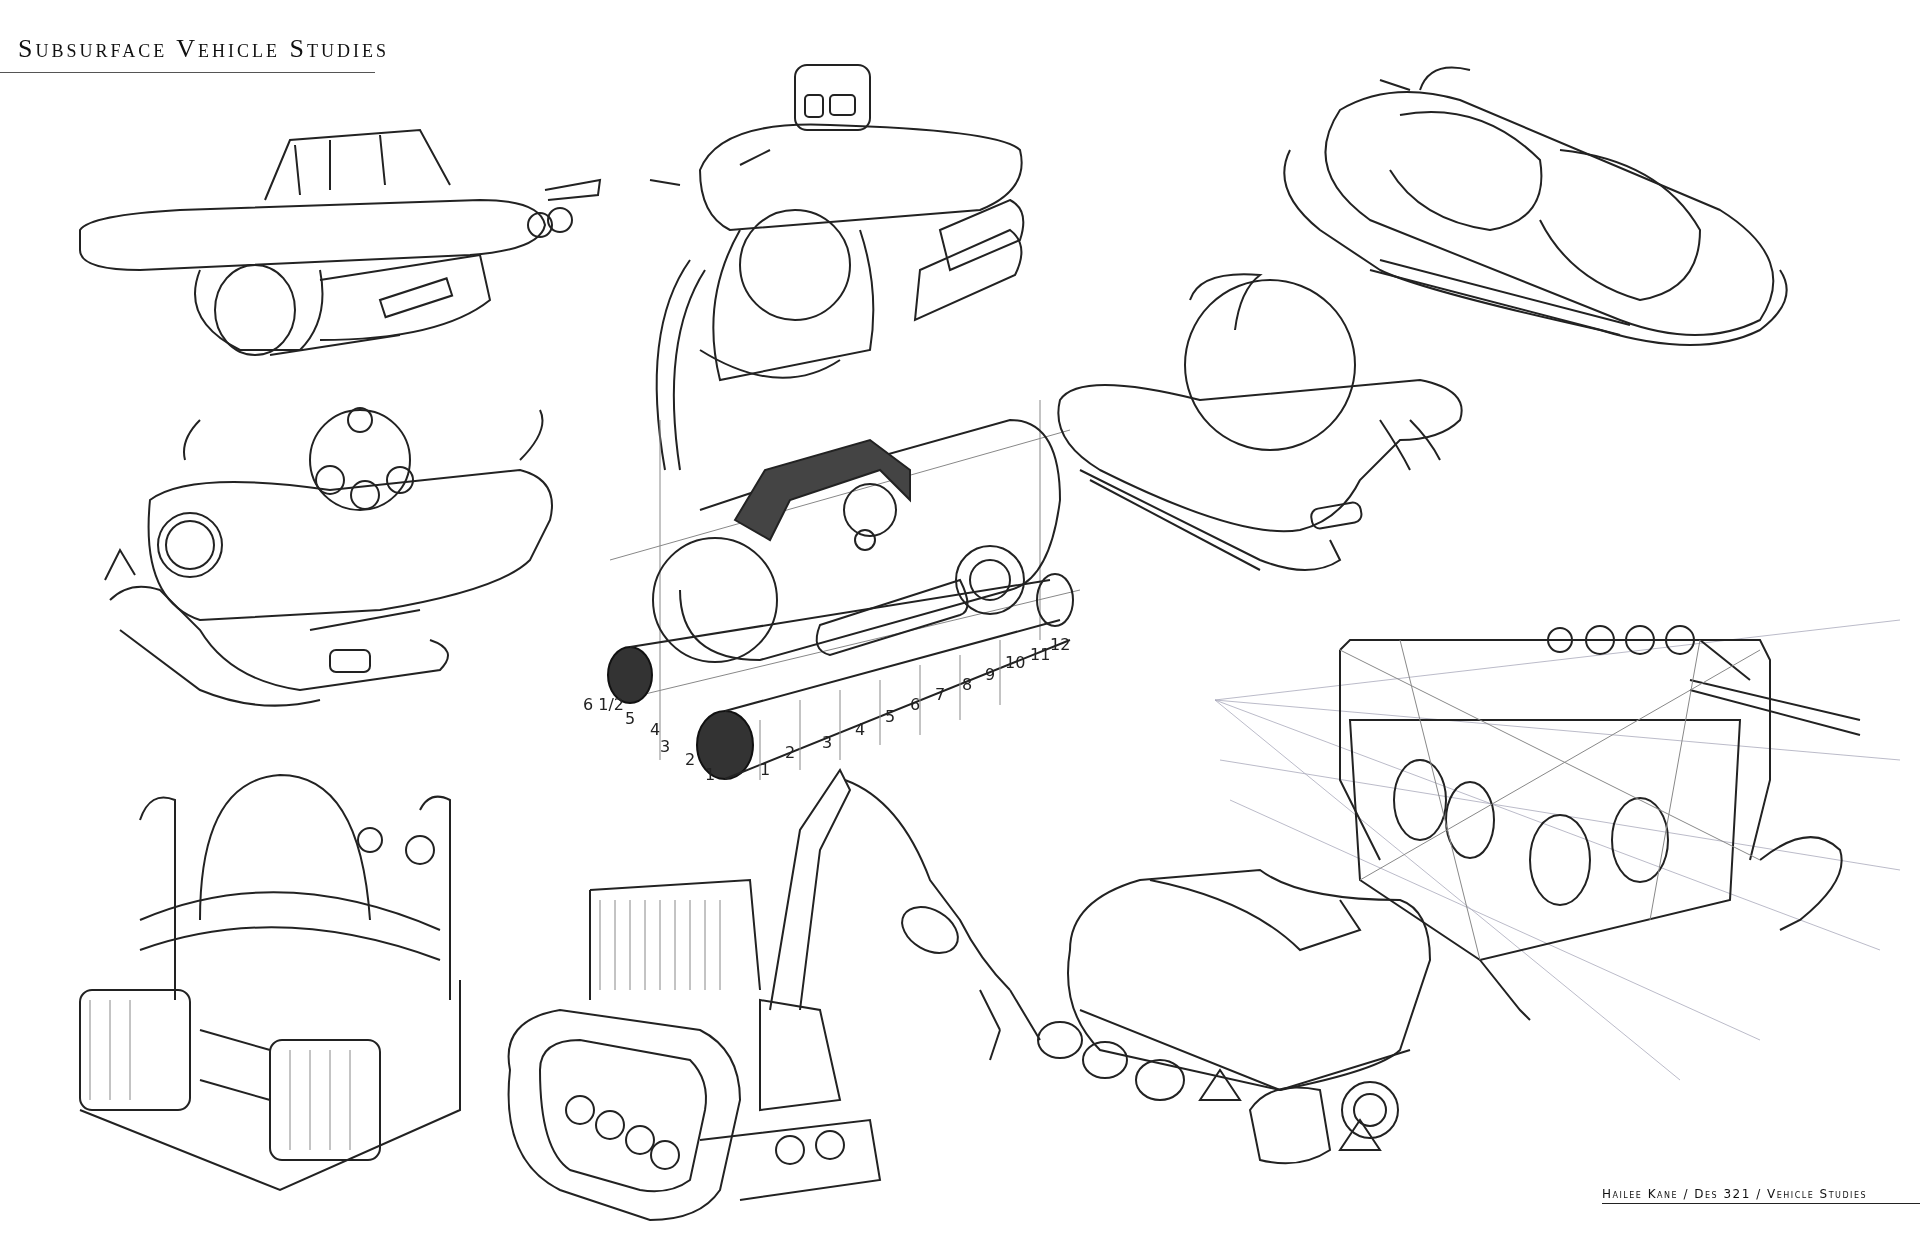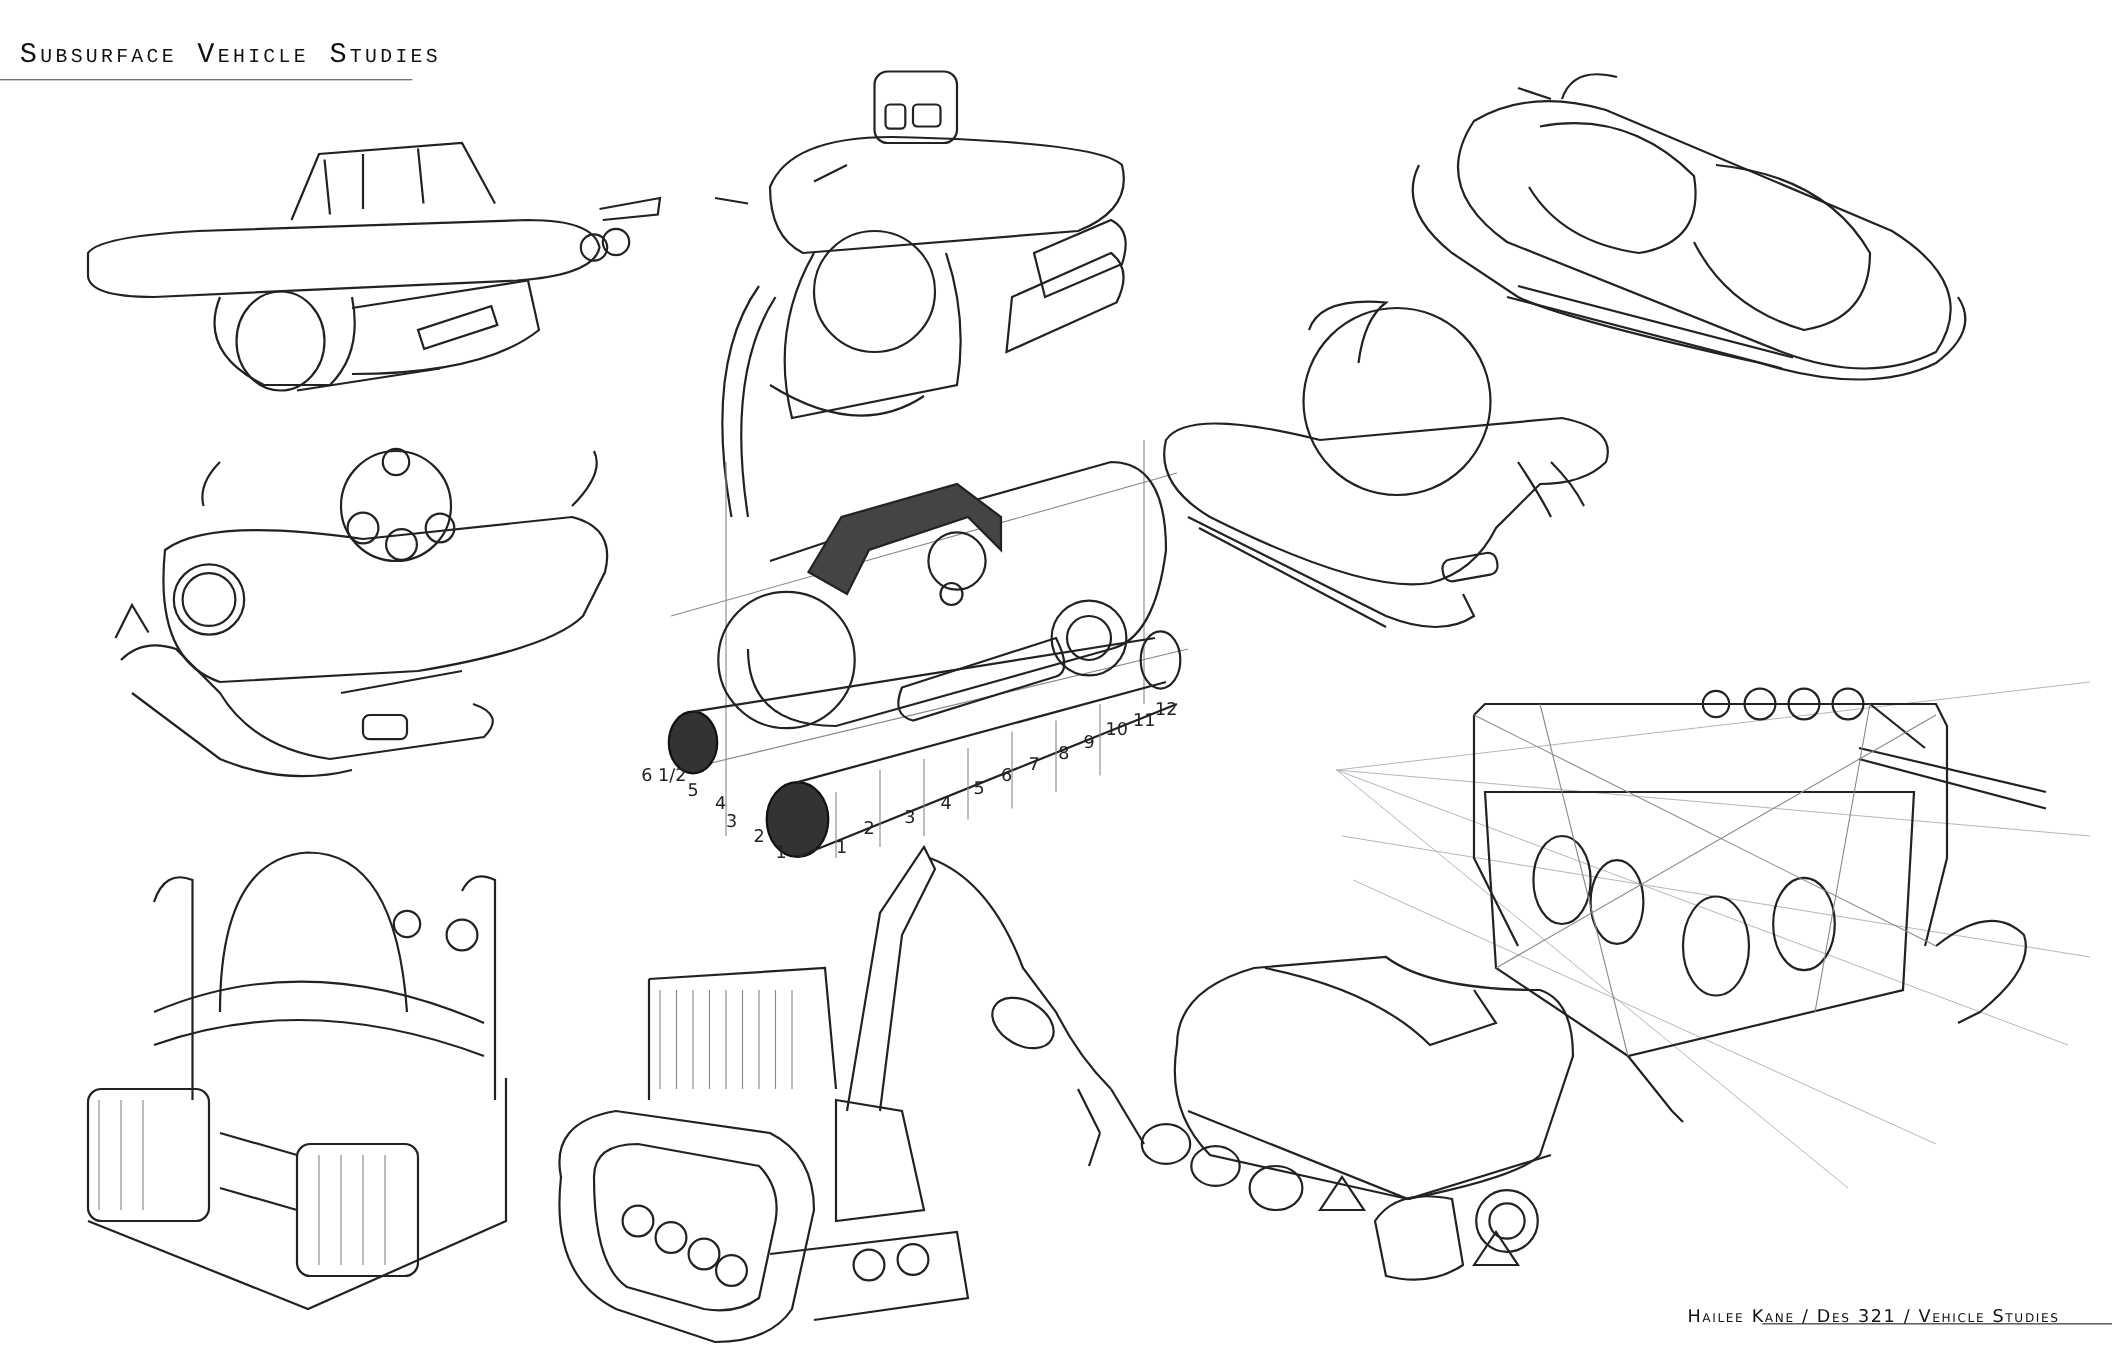--- a/index.html
+++ b/index.html
@@ -1,19 +1,19 @@
 <!DOCTYPE html>
 <html><head>
 <meta charset="utf-8">
 <style>
   html,body{margin:0;padding:0;background:#fff;}
   body{width:1920px;height:1242px;position:relative;overflow:hidden;font-family:"DejaVu Sans",sans-serif;}
-  .title{position:absolute;left:18px;top:34px;font-size:26px;letter-spacing:3px;color:#111;font-variant:small-caps;font-family:Liberation Mono, monospace;}
+  .title{position:absolute;left:18px;top:34px;font-size:26px;letter-spacing:3px;color:#111;font-variant:small-caps;font-family:Liberation Serif, serif;}
   .title-rule{position:absolute;left:0;top:72px;width:375px;height:1px;background:#555;}
-  .sig{position:absolute;left:1534px;top:1187px;font-size:16px;letter-spacing:1.5px;color:#111;font-variant:small-caps;}
+  .sig{position:absolute;left:1602px;top:1187px;font-size:12px;letter-spacing:1.5px;color:#111;font-variant:small-caps;}
   .sig-rule{position:absolute;left:1602px;top:1203px;width:318px;height:1px;background:#222;}
   svg.sheet{position:absolute;left:0;top:0;}
   .ln{fill:none;stroke:#222;stroke-width:2;}
   .lt{fill:none;stroke:#888;stroke-width:1;}
   .lp{fill:none;stroke:#aab;stroke-width:0.8;}
   .dk{fill:#333;stroke:#111;stroke-width:2;}
   .num{font-family:"DejaVu Sans",sans-serif;font-size:16px;fill:#222;}
 </style>
 </head>
 <body>

